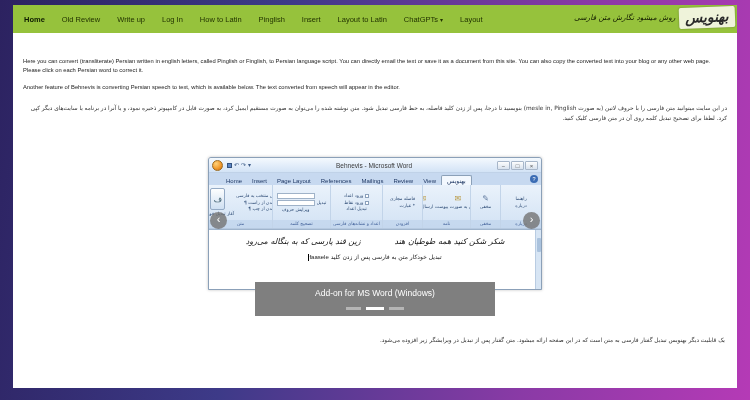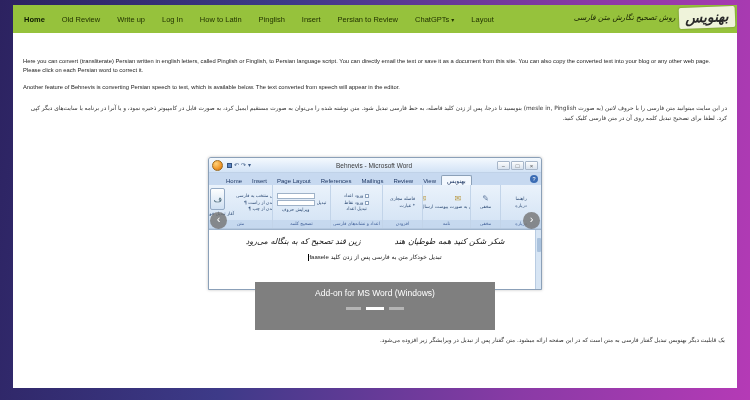--- a/index.html
+++ b/index.html
@@ -110,21 +110,21 @@
 
   .car-arrow {
     position:absolute; top:55px; width:17px; height:17px; border-radius:50%;
     background:rgba(115,115,115,.8); color:#fff; font-size:11px; line-height:15px;
     text-align:center; cursor:pointer; z-index:5;
   }
   .car-prev { left:2px; }
   .car-next { right:2px; }
 
   .caption {
-    position:absolute; left:242px; top:277px; width:240px; height:48px;
+    position:absolute; left:242px; top:277px; width:240px; height:34px;
     background:#7f7f7f; color:#fff; text-align:center; font-size:8.5px; padding-top:6px; z-index:6;
   }
   .dots { display:flex; justify-content:center; gap:5px; margin-top:9px; }
   .dash { width:15px; height:3px; background:#b5b5b5; cursor:pointer; }
   .dash.active { width:18px; background:#ffffff; }
 
   .footer-fa {
     position:absolute; right:12px; left:10px; top:332px;
     direction:rtl; text-align:right; font-size:5.8px; color:#333;
     font-family:"DejaVu Sans", sans-serif;
@@ -137,29 +137,29 @@
   <div class="page">
 
     <div class="nav">
       <span class="nav-item active">Home</span>
       <span class="nav-item">Old Review</span>
       <span class="nav-item">Write up</span>
       <span class="nav-item">Log In</span>
       <span class="nav-item">How to Latin</span>
       <span class="nav-item">Pinglish</span>
       <span class="nav-item">Insert</span>
-      <span class="nav-item">Persian to Review</span>
+      <span class="nav-item">Layout to Latin</span>
       <span class="nav-item">
         <span>ChatGPTs</span>
         <span class="nav-caret">▾</span>
       </span>
       <span class="nav-item">Layout</span>
 
       <div class="logo">
-        <span class="logo-tagline">روش تصحیح نگارش متن فارسی</span>
+        <span class="logo-tagline">روش میشود نگارش متن فارسی</span>
         <span class="logo-mark">بهنویس</span>
       </div>
     </div>
 
     <div class="en-p en-p1">Here you can convert (transliterate) Persian written in english letters, called Pinglish or Finglish, to Persian language script. You can directly email the text or save it as a document from this site. You can also copy the converted text into your blog or any other web page. Please click on each Persian word to correct it.</div>
     <div class="en-p en-p2">Another feature of Behnevis is converting Persian speech to text, which is available below. The text converted from speech will appear in the editor.</div>
     <div class="fa-p">در این سایت میتوانید متن فارسی را با حروف لاتین (به صورت mesle in, Pinglish) بنویسید تا درجا، پس از زدن کلید فاصله، به خط فارسی تبدیل شود. متن نوشته شده را می‌توان به صورت مستقیم ایمیل کرد، به صورت فایل در کامپیوتر ذخیره نمود، و یا آنرا در برنامه یا سایت‌های دیگر کپی کرد. لطفا برای تصحیح تبدیل کلمه روی آن در متن فارسی کلیک کنید.</div>
 
     <div class="carousel">
       <div class="car-arrow car-prev">‹</div>
@@ -275,21 +275,21 @@
                 <span class="tinytxt">درباره</span>
               </div>
             </div>
             <div class="rgroup-label">درباره</div>
           </div>
         </div>
 
         <div class="wdoc">
           <div class="poemline">
             <span>شکر شکن کنید همه طوطیان هند</span>
-            <span>زین قند تصحیح که به بنگاله می‌رود</span>
+            <span>زین قند پارسی که به بنگاله می‌رود</span>
           </div>
           <div class="docline2">
             <span>تبدیل خودکار متن به فارسی پس از زدن کلید</span>
             <span class="latin">faasele</span><span class="cursor-bar"></span>
           </div>
           <div class="wscroll">
               <div class="thumb"></div>
             </div>
         </div>
       </div>

